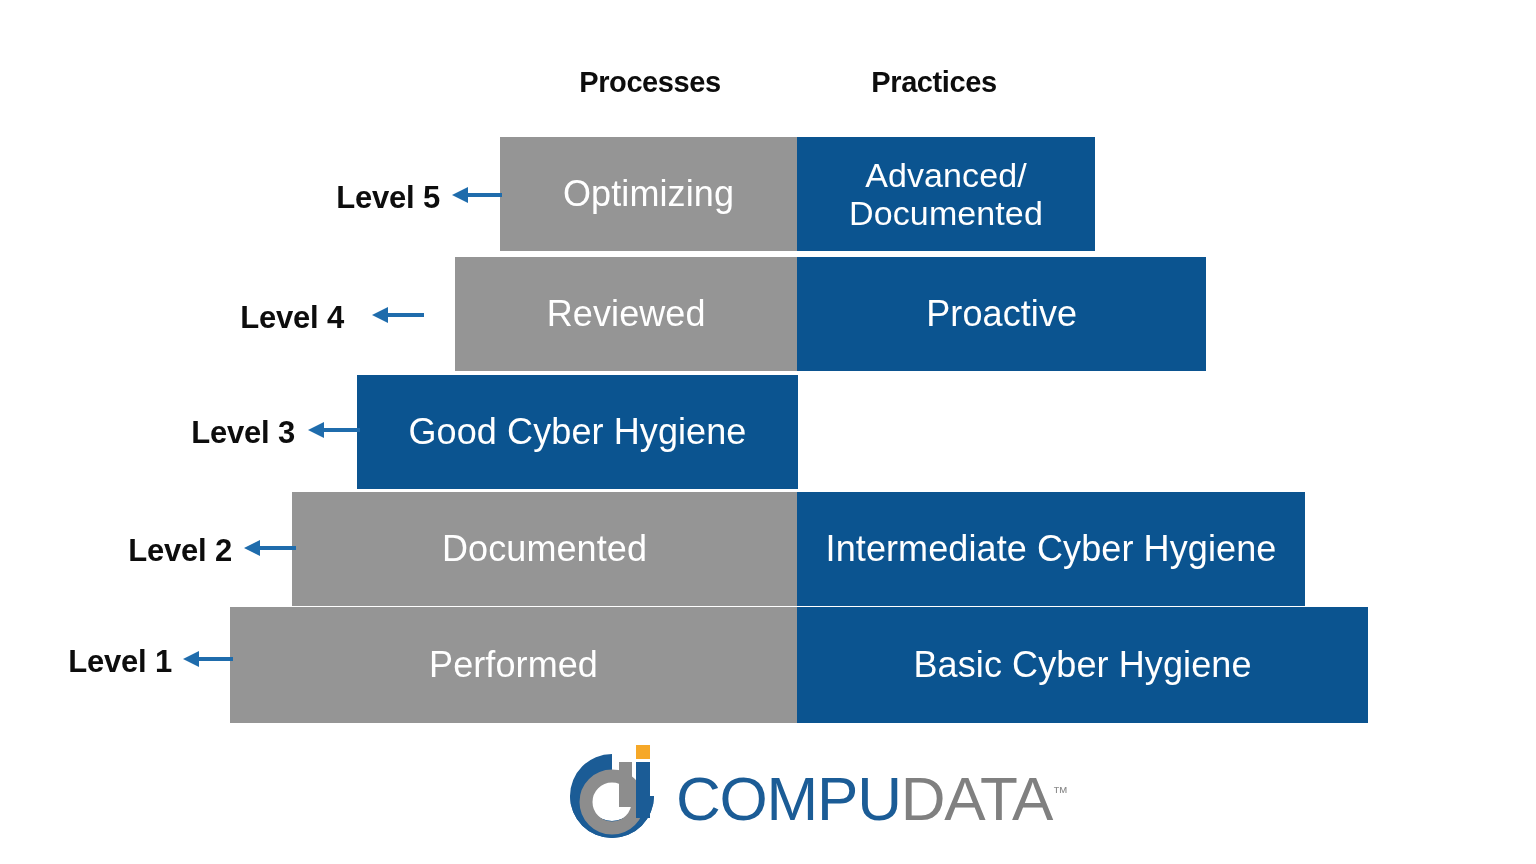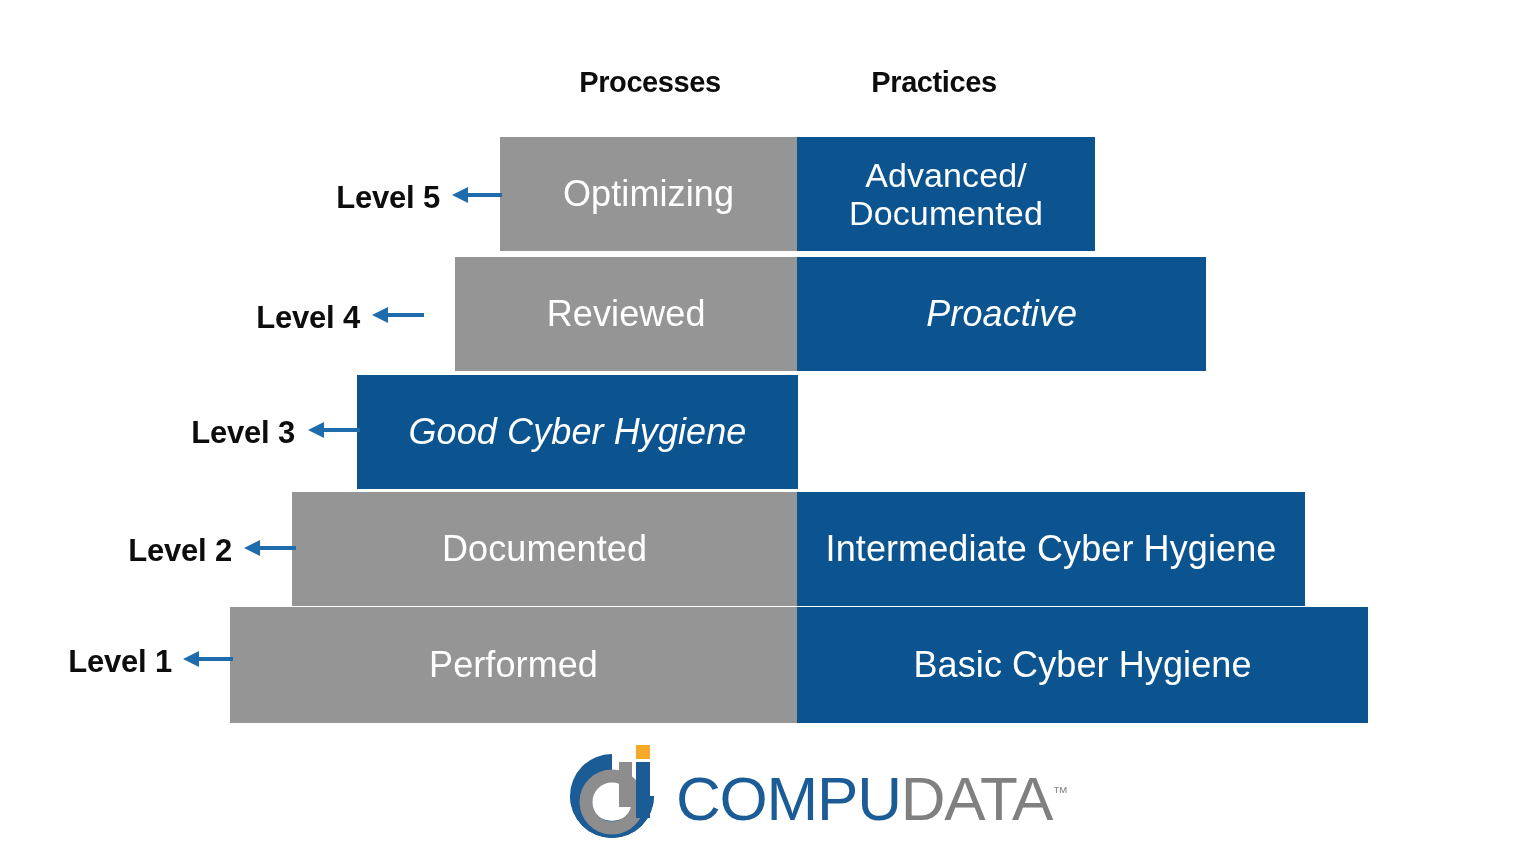--- a/index.html
+++ b/index.html
@@ -124,25 +124,25 @@
   <div class="level-row" id="row-5" style="top:0px; left:500px; width:595px;">
     <div class="cell cell-process" style="width:297px;">Optimizing</div>
     <div class="cell cell-practice two-line" style="width:298px; flex-direction:column;">
       <span>Advanced/</span>
       <span>Documented</span>
     </div>
   </div>
 
   <div class="level-row" id="row-4" style="top:120px; left:421px; width:751px;padding-left:34px;">
     <div class="cell cell-process" style="width:376px;">Reviewed</div>
-    <div class="cell cell-practice" style="width:449px;font-style:italic;">Proactive</div>
+    <div class="cell cell-practice" style="width:449px;">Proactive</div>
   </div>
 
   <div class="level-row" id="row-3" style="top:238px; left:357px; width:881px;">
-    <div class="cell cell-practice" style="width:441px;font-style:italic;">Good Cyber Hygiene</div>
+    <div class="cell cell-practice" style="width:441px;">Good Cyber Hygiene</div>
   </div>
 
   <div class="level-row" id="row-2" style="top:355px; left:292px; width:1013px;">
     <div class="cell cell-process" style="width:505px;">Documented</div>
     <div class="cell cell-practice" style="width:508px;">Intermediate Cyber Hygiene</div>
   </div>
 
   <div class="level-row" id="row-1" style="top:470px; left:230px; width:1138px; height:116px;">
     <div class="cell cell-process" style="width:567px;">Performed</div>
     <div class="cell cell-practice" style="width:571px;">Basic Cyber Hygiene</div>
@@ -150,21 +150,21 @@
 </div>
 
 <div id="level-callouts">
 
   <div class="level-label" style="left:120px; top:180px; width:320px;">Level 5</div>
   <svg class="level-arrow" style="left:452px; top:182px; width:50px;" viewBox="0 0 50 26" preserveAspectRatio="none">
     <line x1="50" y1="13" x2="14" y2="13" stroke="#1f6cac" stroke-width="4"></line>
     <polygon points="0,13 16,5 16,21" fill="#1f6cac"></polygon>
   </svg>
 
-  <div class="level-label" style="left:40px; top:300px; width:320px;">Level 4</div>
+  <div class="level-label" style="left:24px; top:300px; width:320px;">Level 4</div>
   <svg class="level-arrow" style="left:372px; top:302px; width:52px;" viewBox="0 0 52 26" preserveAspectRatio="none">
     <line x1="52" y1="13" x2="14" y2="13" stroke="#1f6cac" stroke-width="4"></line>
     <polygon points="0,13 16,5 16,21" fill="#1f6cac"></polygon>
   </svg>
 
   <div class="level-label" style="left:-25px; top:415px; width:320px;">Level 3</div>
   <svg class="level-arrow" style="left:308px; top:417px; width:52px;" viewBox="0 0 52 26" preserveAspectRatio="none">
     <line x1="52" y1="13" x2="14" y2="13" stroke="#1f6cac" stroke-width="4"></line>
     <polygon points="0,13 16,5 16,21" fill="#1f6cac"></polygon>
   </svg>

